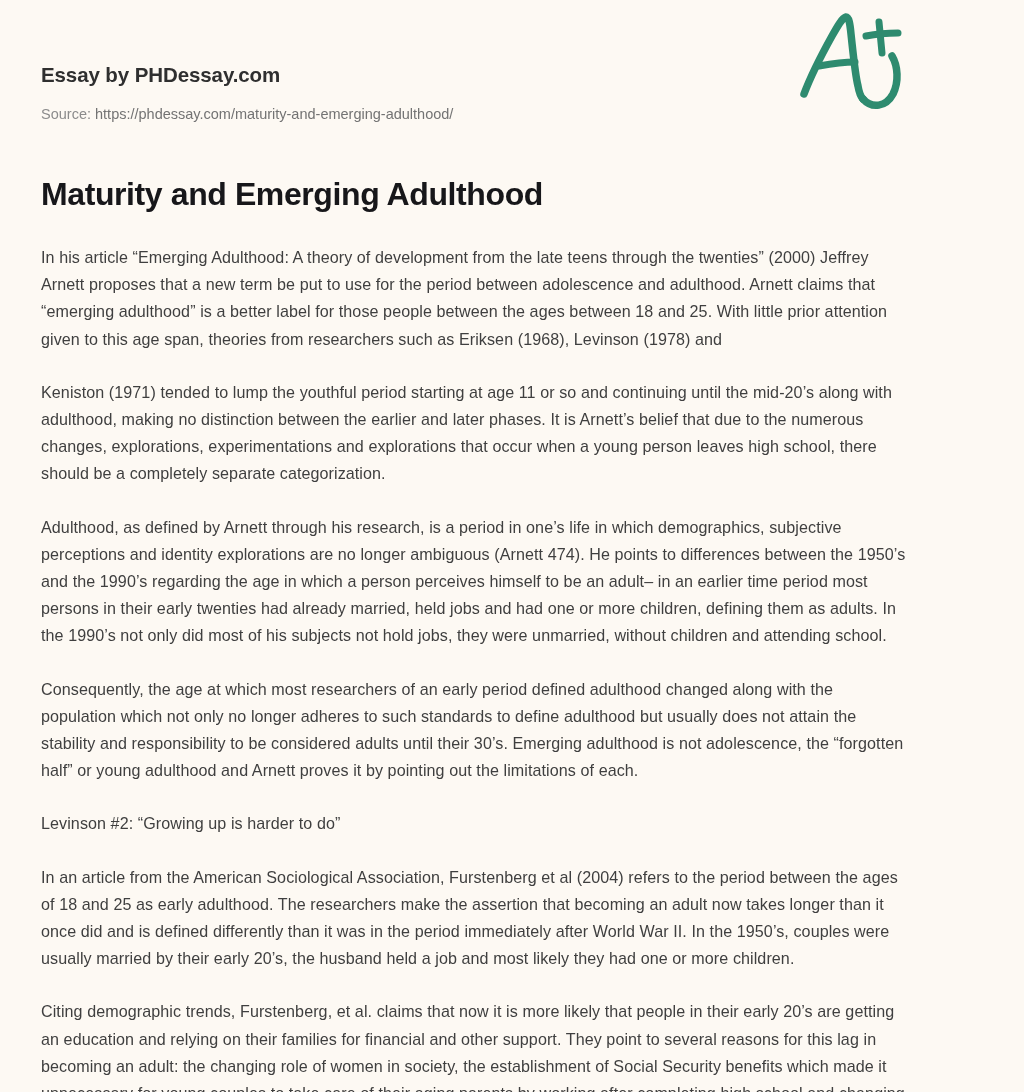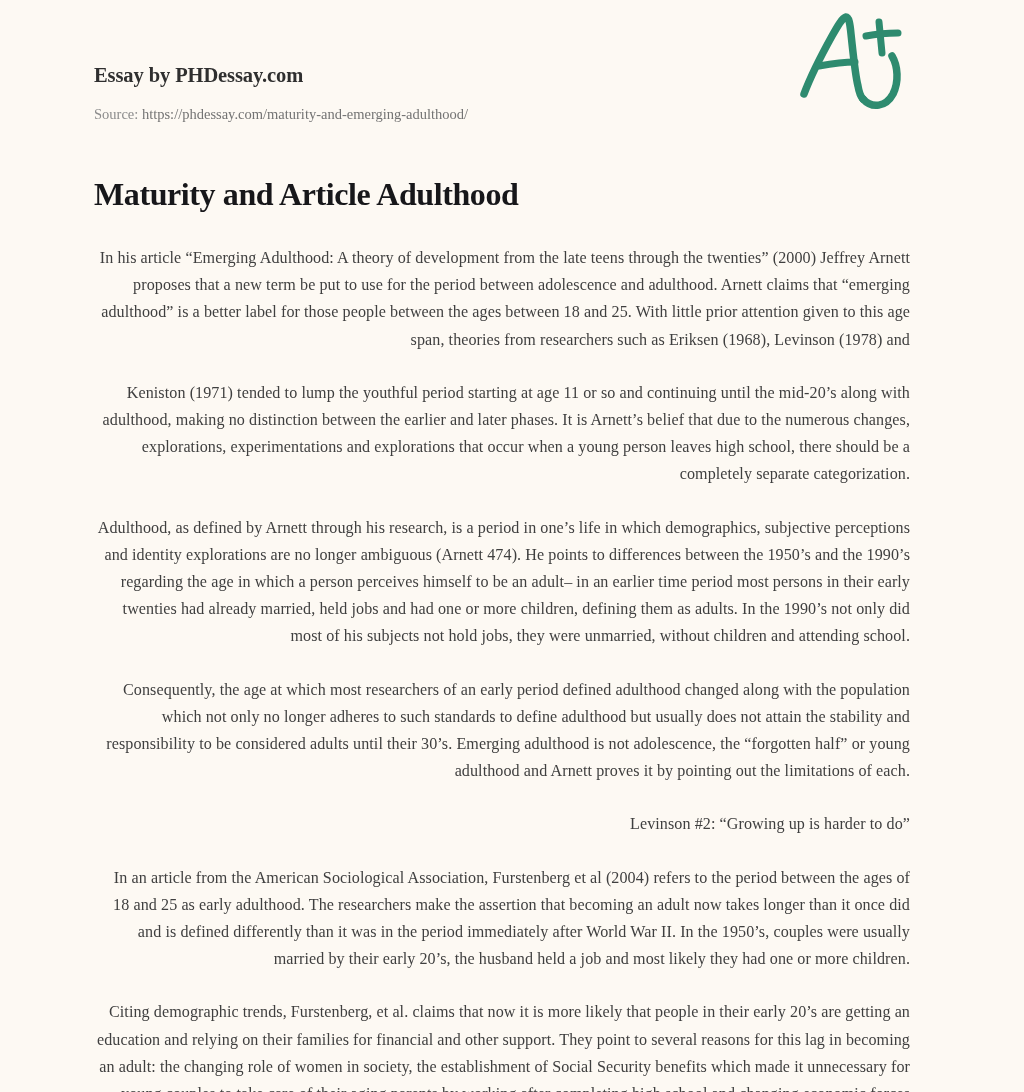--- a/index.html
+++ b/index.html
@@ -15,22 +15,21 @@
     font-family: "Liberation Sans", "DejaVu Sans", sans-serif;
     color: #3b3b3b;
     -webkit-font-smoothing: antialiased;
   }
 
   .page {
     position: relative;
     width: 1004px;
     height: 1092px;
     box-sizing: border-box;
-    padding: 0 94px 0 94px;
-    font-family: Liberation Serif, serif;
+    padding: 0 94px 0 41px;
   }
 
   
   .masthead {
     position: relative;
     padding-top: 62px;
     height: 110px;
     box-sizing: border-box;
   }
   .brand-title {
@@ -81,21 +80,21 @@
     line-height: 40px;
     font-weight: bold;
     letter-spacing: -0.4px;
     color: #17171a;
   }
   .article p {
     margin: 0 0 26px 0;
     font-size: 16.1px;
     line-height: 27.2px;
     color: #3f3f3f;
-    text-align: right;
+    text-align: left;
     letter-spacing: 0.005em;
   }
   .article p:last-child {
     margin-bottom: 0;
   }
 </style>
 </head>
 <body>
 
 <div class="page">
@@ -121,21 +120,21 @@
         <path d="M87 14 C 88 24, 89 35, 90 45" stroke-width="7"></path>
 
         <path d="M74 28 C 84 26, 96 25, 106 25" stroke-width="7"></path>
       </svg>
     </div>
 
   </div>
 
   <div class="article">
 
-    <h1 class="article-title">Maturity and Article Adulthood</h1>
+    <h1 class="article-title">Maturity and Emerging Adulthood</h1>
 
     <p>In his article “Emerging Adulthood: A theory of development from the late teens through the twenties” (2000) Jeffrey Arnett proposes that a new term be put to use for the period between adolescence and adulthood. Arnett claims that “emerging adulthood” is a better label for those people between the ages between 18 and 25. With little prior attention given to this age span, theories from researchers such as Eriksen (1968), Levinson (1978) and</p>
     <p>Keniston (1971) tended to lump the youthful period starting at age 11 or so and continuing until the mid-20’s along with adulthood, making no distinction between the earlier and later phases. It is Arnett’s belief that due to the numerous changes, explorations, experimentations and explorations that occur when a young person leaves high school, there should be a completely separate categorization.</p>
     <p>Adulthood, as defined by Arnett through his research, is a period in one’s life in which demographics, subjective perceptions and identity explorations are no longer ambiguous (Arnett 474). He points to differences between the 1950’s and the 1990’s regarding the age in which a person perceives himself to be an adult– in an earlier time period most persons in their early twenties had already married, held jobs and had one or more children, defining them as adults. In the 1990’s not only did most of his subjects not hold jobs, they were unmarried, without children and attending school.</p>
     <p>Consequently, the age at which most researchers of an early period defined adulthood changed along with the population which not only no longer adheres to such standards to define adulthood but usually does not attain the stability and responsibility to be considered adults until their 30’s. Emerging adulthood is not adolescence, the “forgotten half” or young adulthood and Arnett proves it by pointing out the limitations of each.</p>
     <p>Levinson #2: “Growing up is harder to do”</p>
     <p>In an article from the American Sociological Association, Furstenberg et al (2004) refers to the period between the ages of 18 and 25 as early adulthood. The researchers make the assertion that becoming an adult now takes longer than it once did and is defined differently than it was in the period immediately after World War II. In the 1950’s, couples were usually married by their early 20’s, the husband held a job and most likely they had one or more children.</p>
     <p>Citing demographic trends, Furstenberg, et al. claims that now it is more likely that people in their early 20’s are getting an education and relying on their families for financial and other support. They point to several reasons for this lag in becoming an adult: the changing role of women in society, the establishment of Social Security benefits which made it unnecessary for young couples to take care of their aging parents by working after completing high school and changing economic forces which require the acquisition of more</p>
 
   </div>

